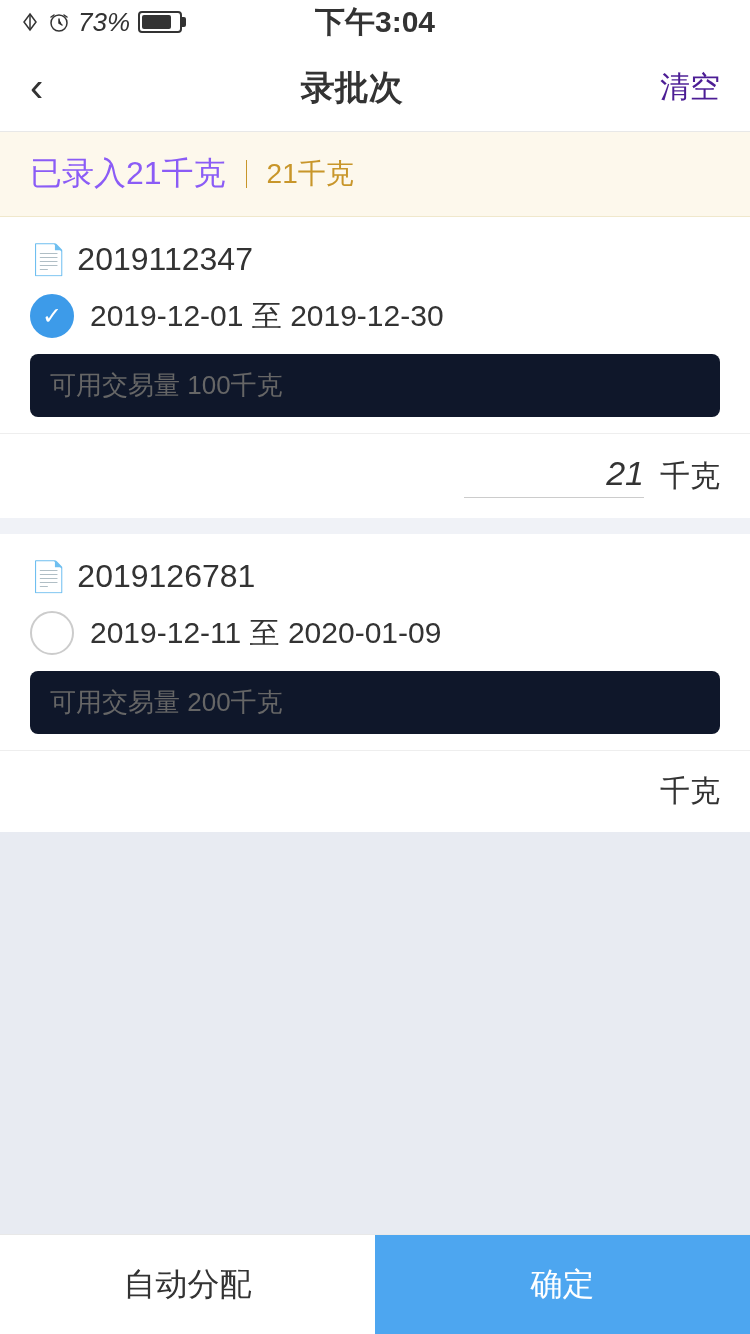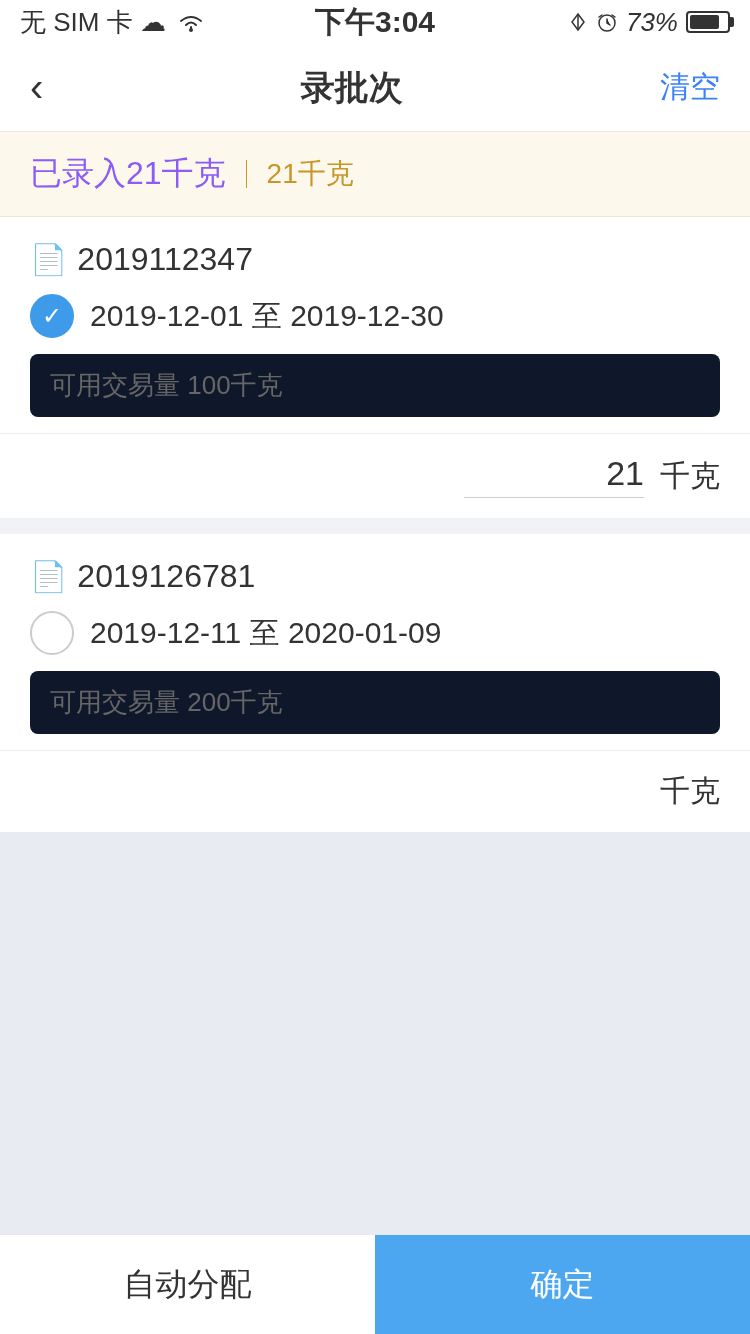--- a/index.html
+++ b/index.html
@@ -89,21 +89,21 @@
       cursor: pointer;
       font-weight: 300;
     }
     .nav-title {
       font-size: 34px;
       font-weight: 600;
       color: #333;
     }
     .nav-clear {
       font-size: 30px;
-      color: #3b82f6;
+      color: #4c1d95;
       cursor: pointer;
       text-align: center;
     }
 
     
     .summary-bar {
       background: #fdf8ec;
       padding: 20px 30px;
       display: flex;
       align-items: center;
@@ -196,20 +196,21 @@
     .qty-input {
       border: none;
       border-bottom: 1px solid #ccc;
       font-size: 34px;
       color: #333;
       text-align: right;
       width: 180px;
       outline: none;
       background: transparent;
       padding-bottom: 4px;
+      font-style: italic;
     }
     .qty-input::placeholder {
       color: #ccc;
       font-size: 26px;
     }
     .qty-unit {
       font-size: 30px;
       color: #333;
     }
 
@@ -261,29 +262,20 @@
       color: #fff;
       cursor: pointer;
       background: #4da6f0;
       border: none;
     }
   </style>
 </head>
 <body>
 
 <div class="status-bar">
-  <div class="status-left">
-    <span>无 SIM 卡 ☁</span>
-    <svg width="30" height="22" viewBox="0 0 30 22">
-      <path d="M15 18 Q15 14 15 18 Z" fill="#333" stroke="#333" stroke-width="2" stroke-linecap="round"></path>
-      <path d="M10 14 Q15 9 20 14" fill="none" stroke="#333" stroke-width="2" stroke-linecap="round"></path>
-      <path d="M5 10 Q15 2 25 10" fill="none" stroke="#333" stroke-width="2" stroke-linecap="round"></path>
-      <circle cx="15" cy="19" r="2" fill="#333"></circle>
-    </svg>
-  </div>
   <div class="status-center">下午3:04</div>
   <div class="status-right">
     <svg width="20" height="20" viewBox="0 0 20 20">
       <path d="M10 2 L16 10 L10 18 L4 10 Z" fill="none" stroke="#333" stroke-width="1.5"></path>
       <path d="M10 2 L10 18" stroke="#333" stroke-width="1.5"></path>
     </svg>
     <svg width="22" height="22" viewBox="0 0 22 22">
       <circle cx="11" cy="12" r="8" fill="none" stroke="#333" stroke-width="1.5"></circle>
       <path d="M11 8 L11 12 L14 14" stroke="#333" stroke-width="1.5" stroke-linecap="round"></path>
       <path d="M3 6 L6 4" stroke="#333" stroke-width="1.5" stroke-linecap="round"></path>

